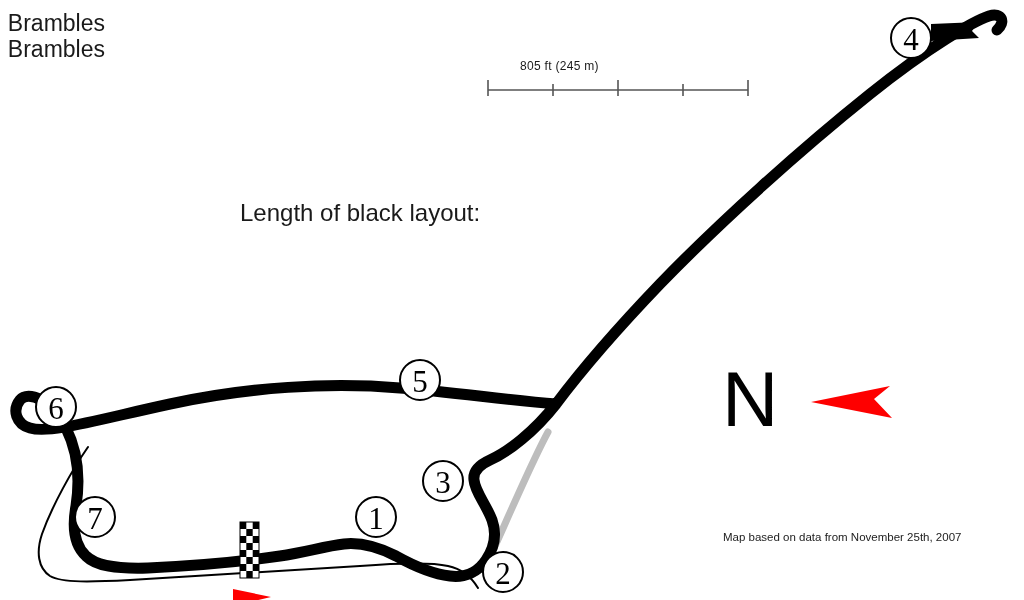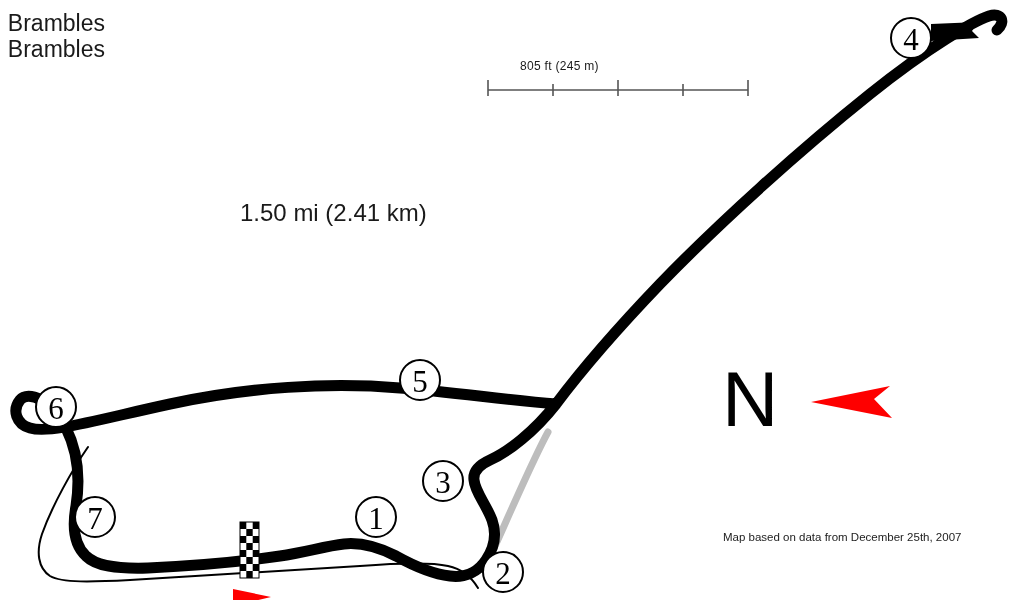--- a/index.html
+++ b/index.html
@@ -213,25 +213,25 @@
           <circle class="turn-circle" cx="95" cy="517" r="20"></circle>
           <text class="turn-num" x="95" y="518">7</text>
         </g>
       </g>
 
   </svg>
 
   <div class="txt-label" id="scale-caption">805 ft (245 m)</div>
 
   <div class="txt-label" id="length-label">
-    <div>1.50 mi (2.41 km)</div>
+    <div>Length of black layout:</div>
   </div>
 
   <div class="txt-label" id="hairpin-label">
     <div>Brambles</div>
     <div>Brambles</div>
   </div>
 
   <div class="txt-label" id="compass-letter">N</div>
 
-  <div class="txt-label" id="credit-label">Map based on data from December 25th, 2007</div>
+  <div class="txt-label" id="credit-label">Map based on data from November 25th, 2007</div>
 
 </div>
 
 </body></html>

